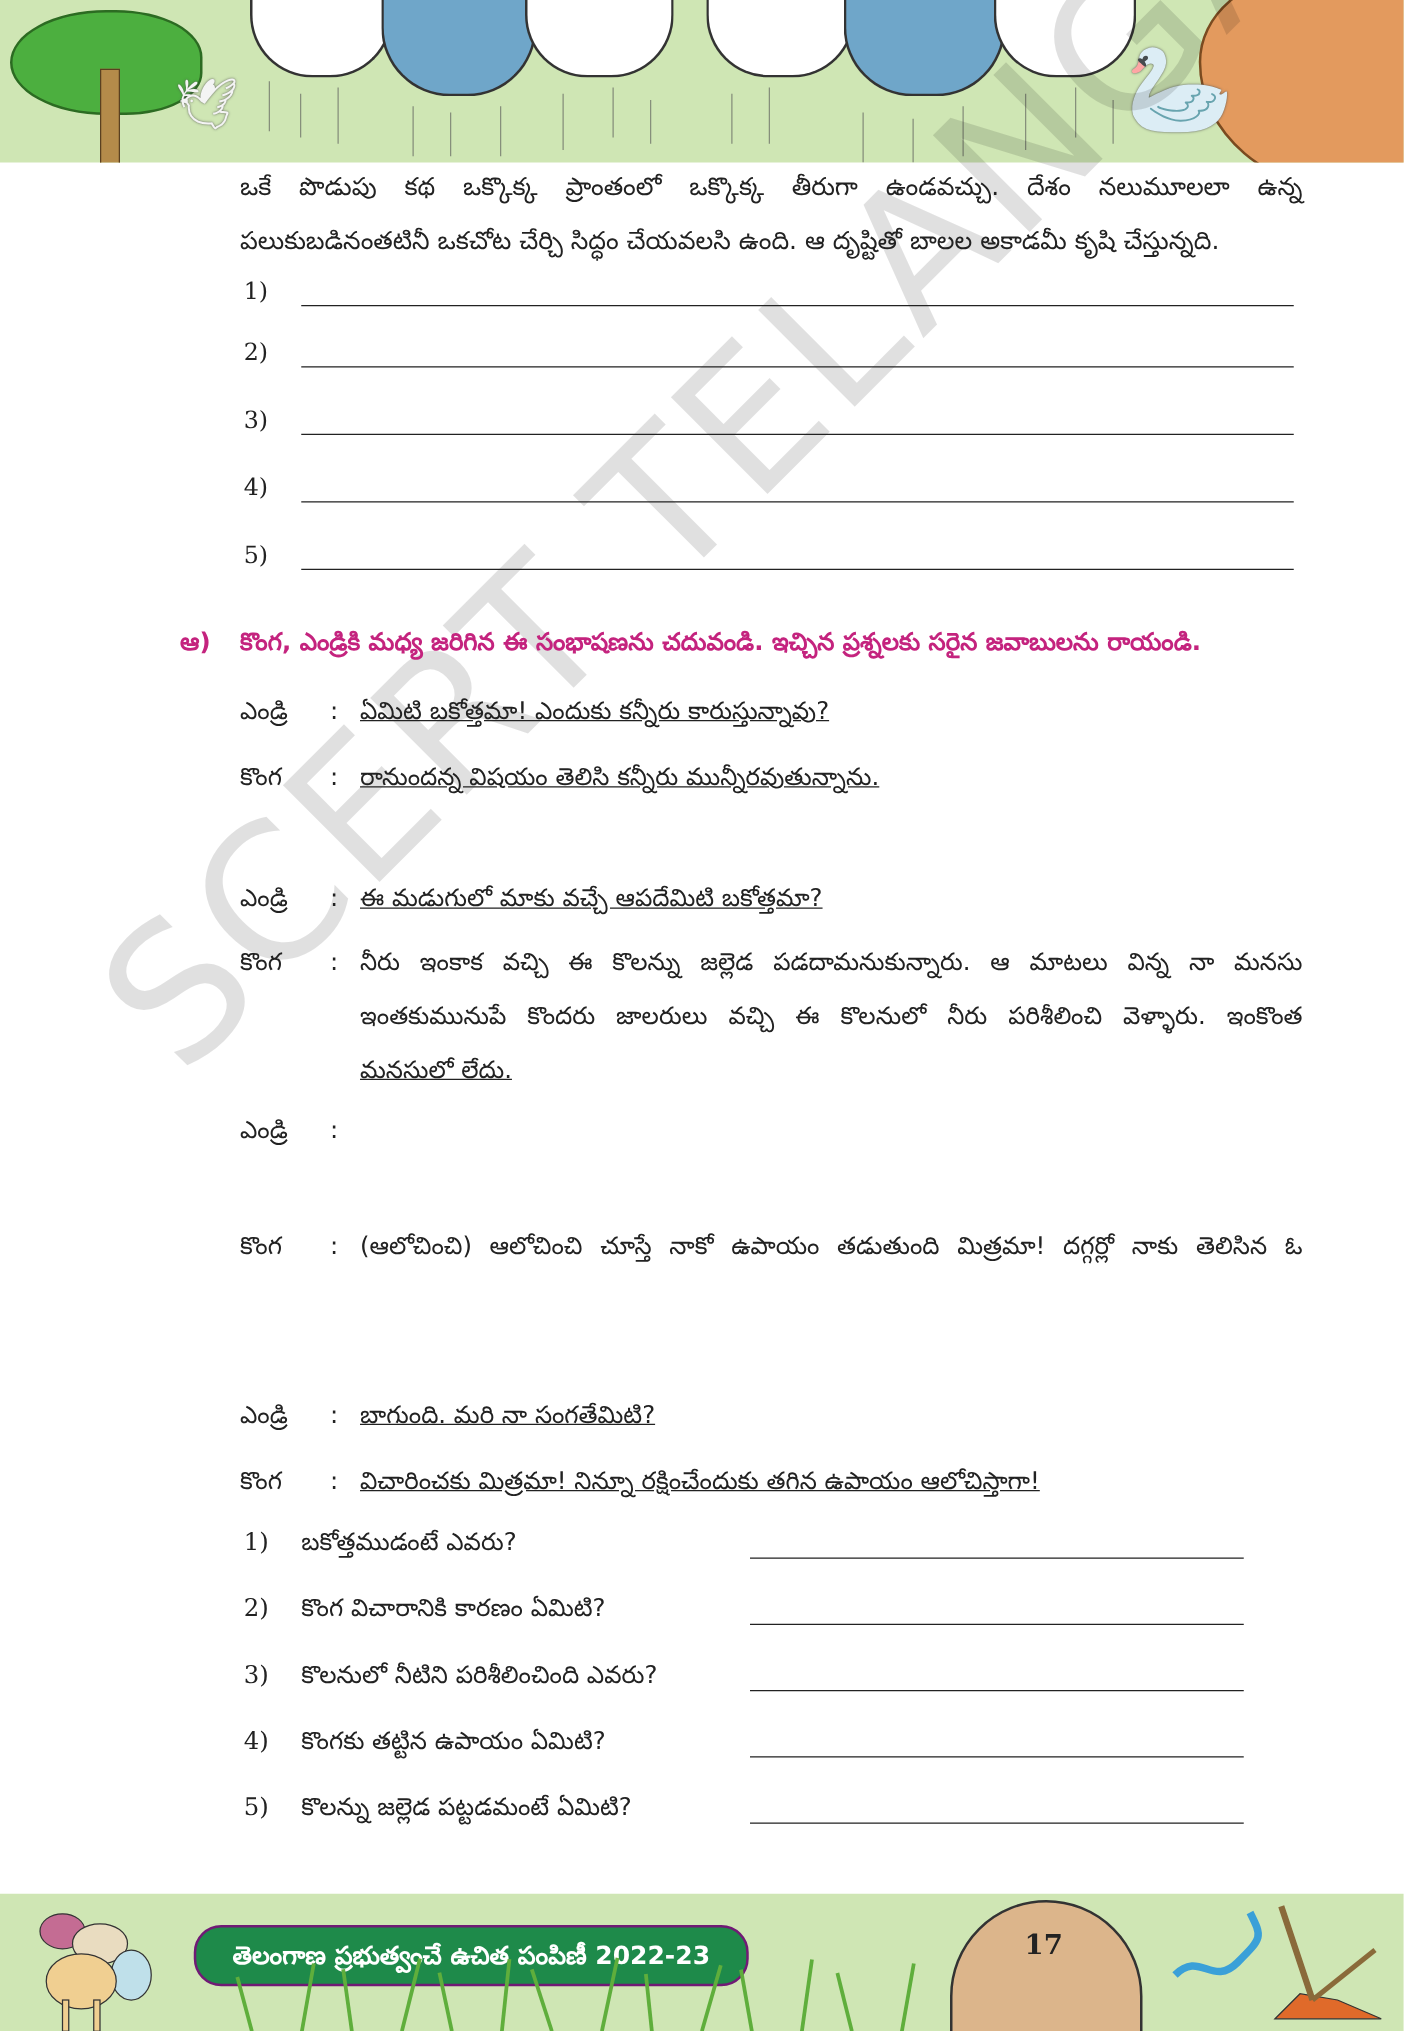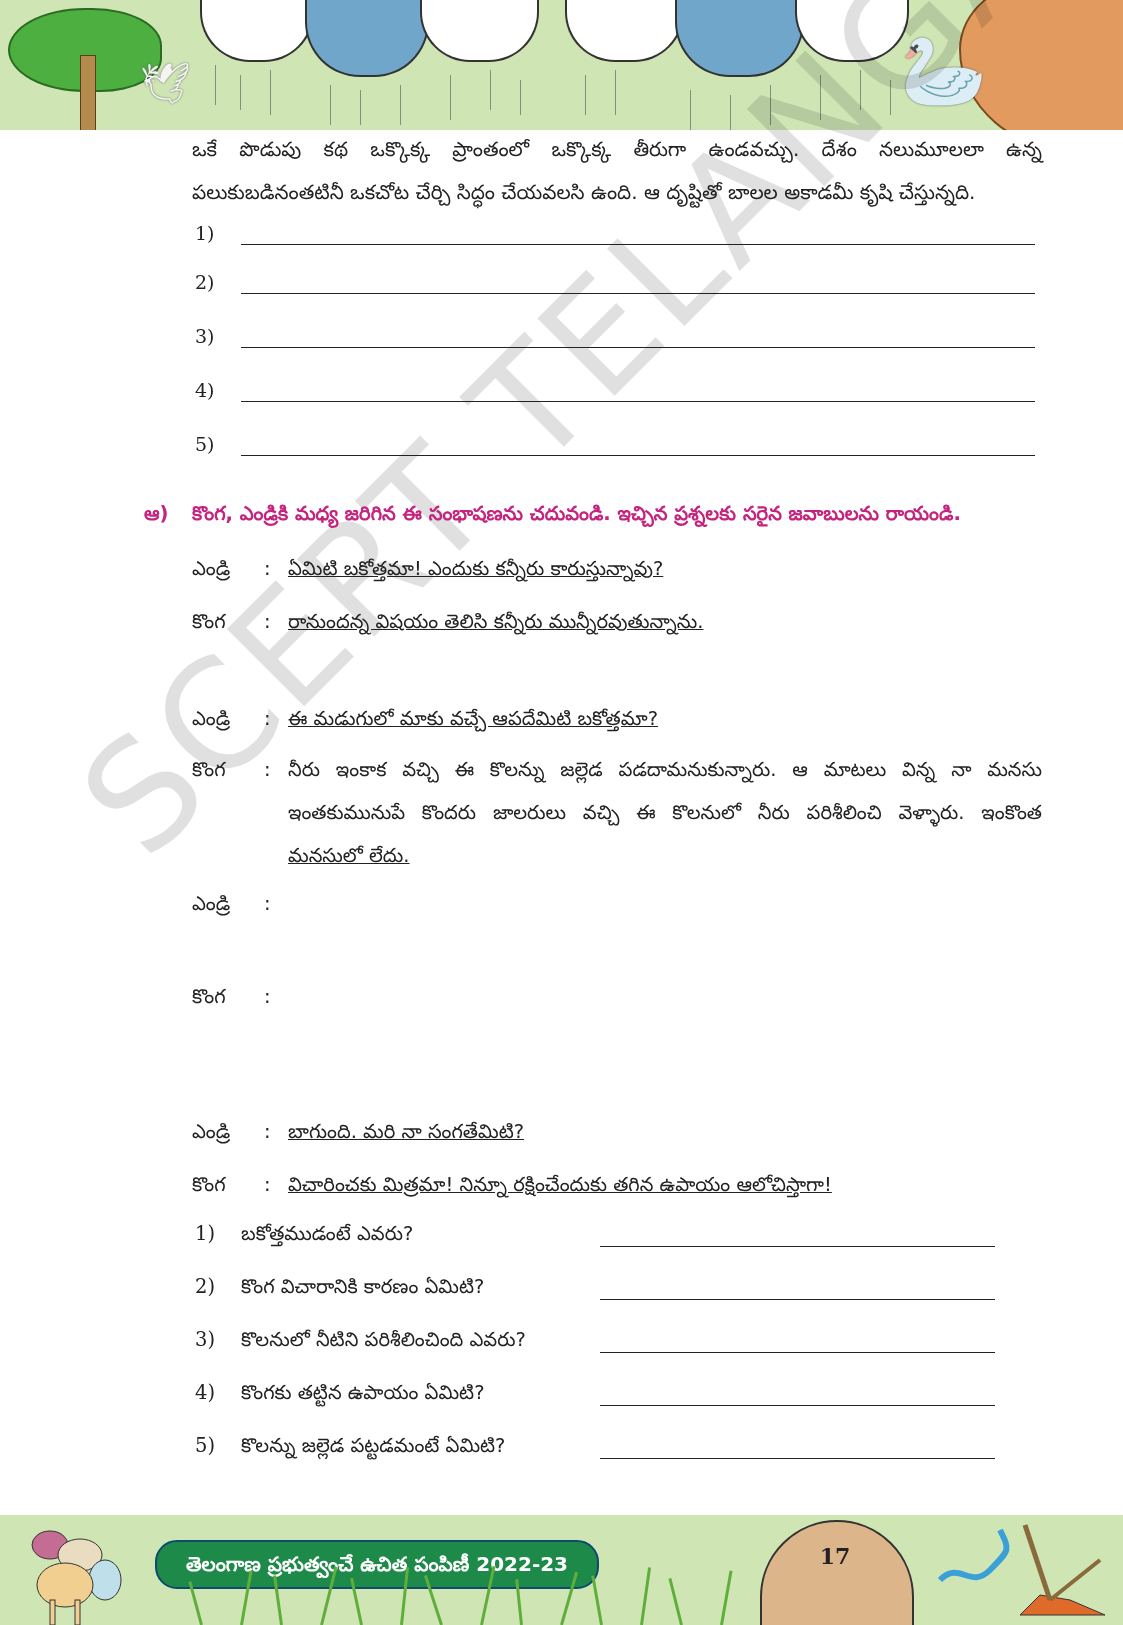--- a/index.html
+++ b/index.html
@@ -68,21 +68,21 @@
 
     
     .footer-band {
       position: absolute; left: 0; top: 1515px; width: 1123px; height: 110px;
       background: #cfe6b4; overflow: hidden;
     }
     .footer-pill {
       position: absolute; left: 155px; top: 25px; width: 440px; height: 45px;
       background: #1e8a4a; border-radius: 22px; color: #fff;
       font-weight: bold; font-size: 20px; line-height: 45px; text-align: center;
-      border: 2px solid #0c4a6e;
+      border: 2px solid #701a75;
     }
     .grass { position: absolute; bottom: 0; width: 3px; background: #5fae3c; transform-origin: bottom; }
     .mushroom {
       position: absolute; left: 760px; top: 5px; width: 150px; height: 150px;
       background: #dcb58b; border-radius: 50% 50% 10% 10%; border: 2px solid #333;
     }
     .page-number {
       position: absolute; left: 810px; top: 28px; width: 50px; text-align: center;
       font-family: "DejaVu Serif", serif; font-weight: bold; font-size: 22px; color: #222;
     }
@@ -189,20 +189,21 @@
 <div class="dlg" style="top:882px;">
   <span class="speaker">ఎండ్రి</span>
   <span class="colon">:</span>
   <div class="speech">
   </div>
 </div>
 <div class="dlg" style="top:975px;">
   <span class="speaker">కొంగ</span>
   <span class="colon">:</span>
   <div class="speech">
+    <span class="ln">(ఆలోచించి) ఆలోచించి చూస్తే నాకో ఉపాయం తడుతుంది మిత్రమా! దగ్గర్లో నాకు తెలిసిన ఓ</span>
   </div>
 </div>
 <div class="dlg" style="top:1110px;">
   <span class="speaker">ఎండ్రి</span>
   <span class="colon">:</span>
   <div class="speech">
     <span class="ln end">బాగుంది. మరి నా సంగతేమిటి?</span>
   </div>
 </div>
 <div class="dlg" style="top:1163px;">

